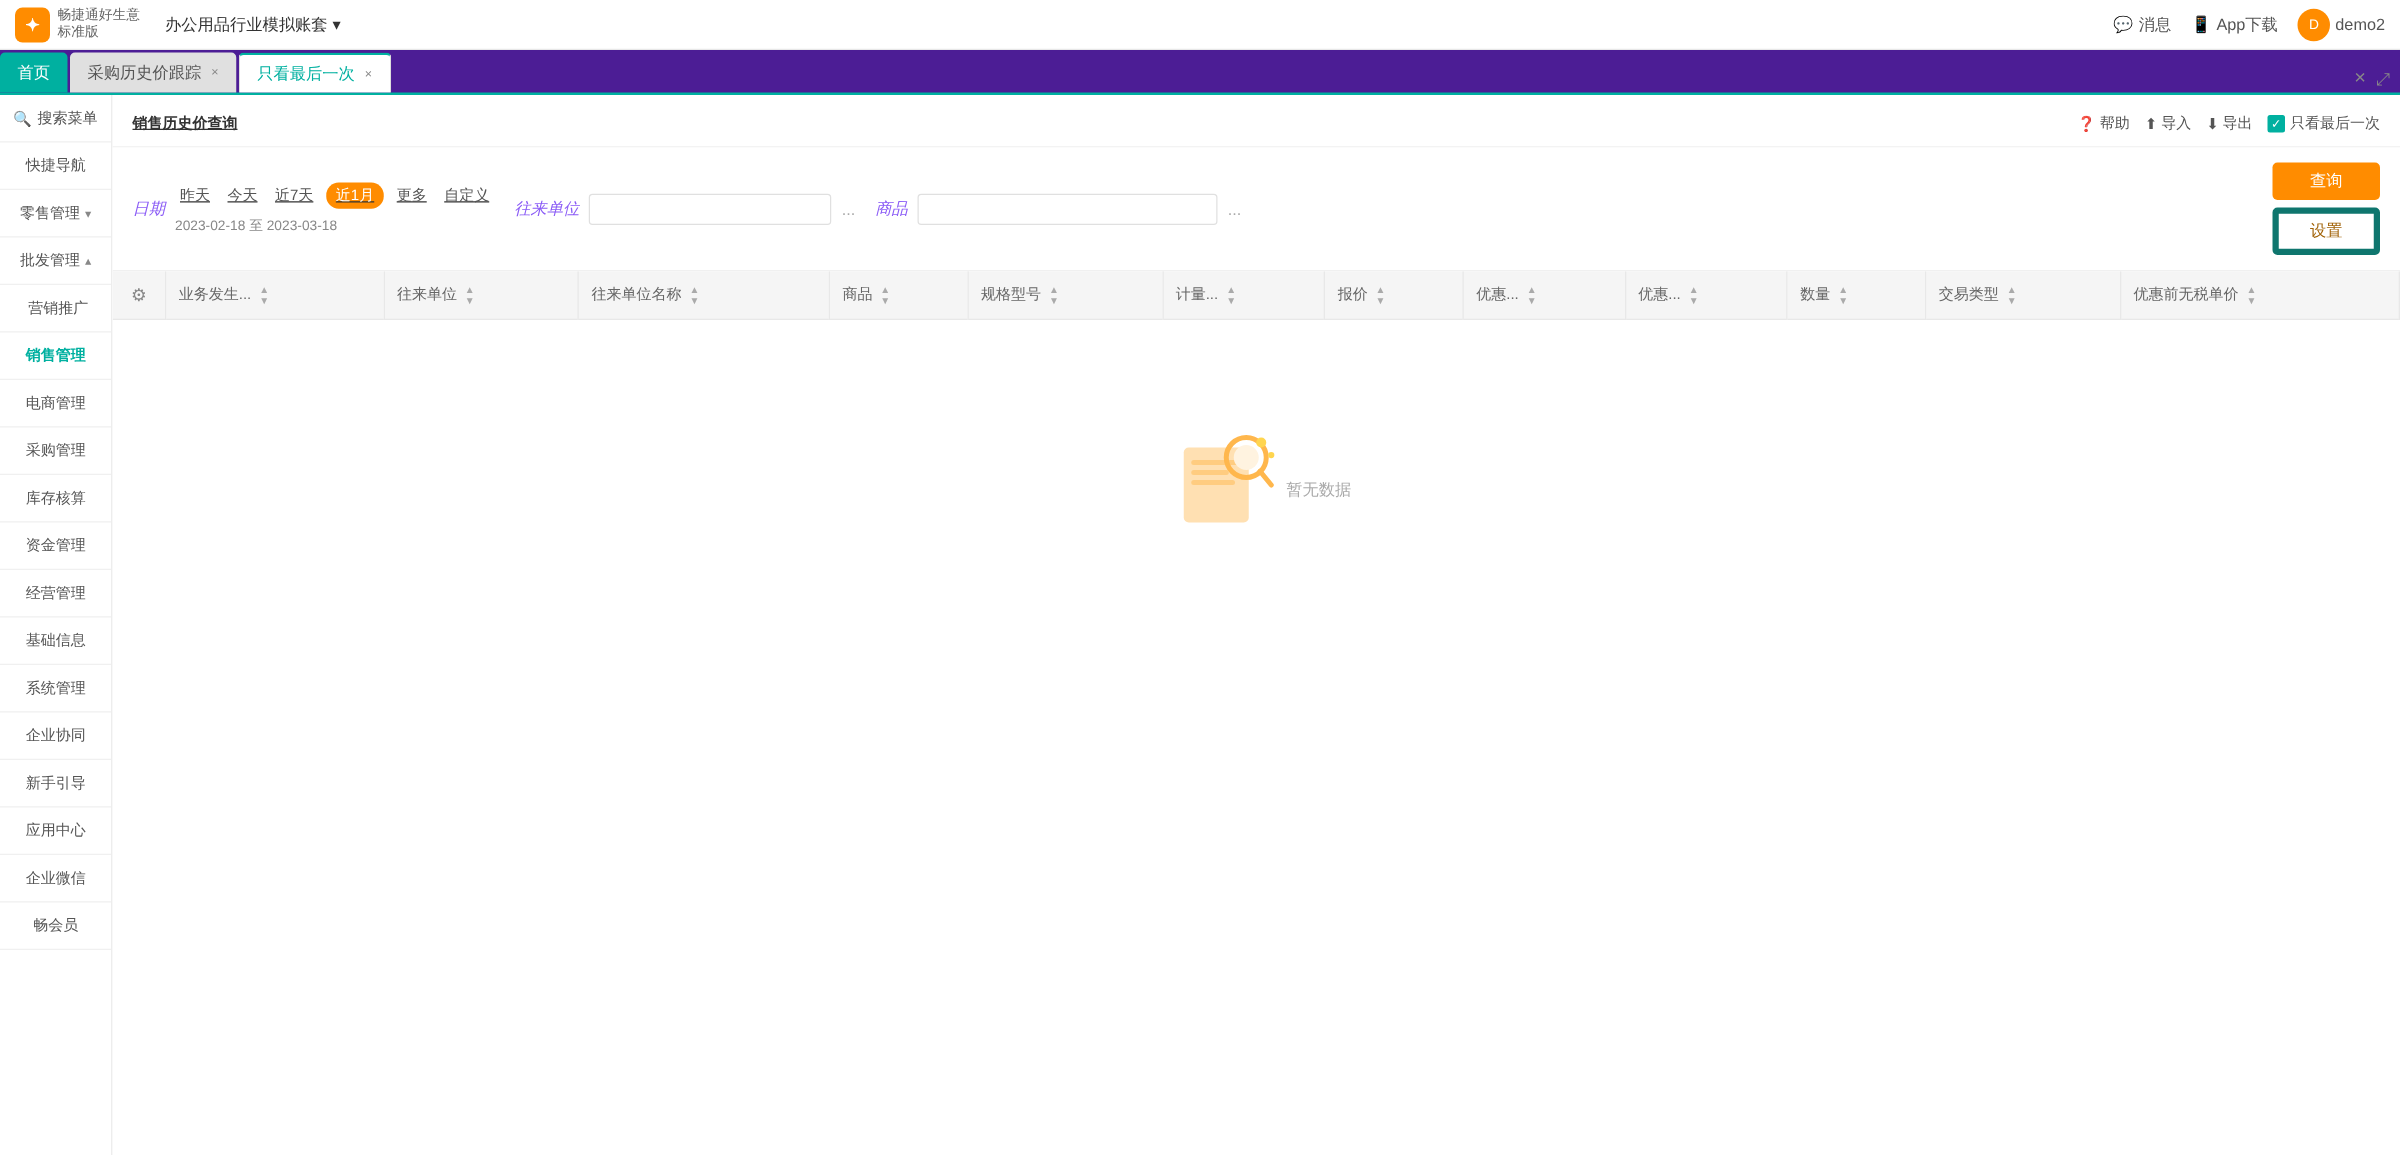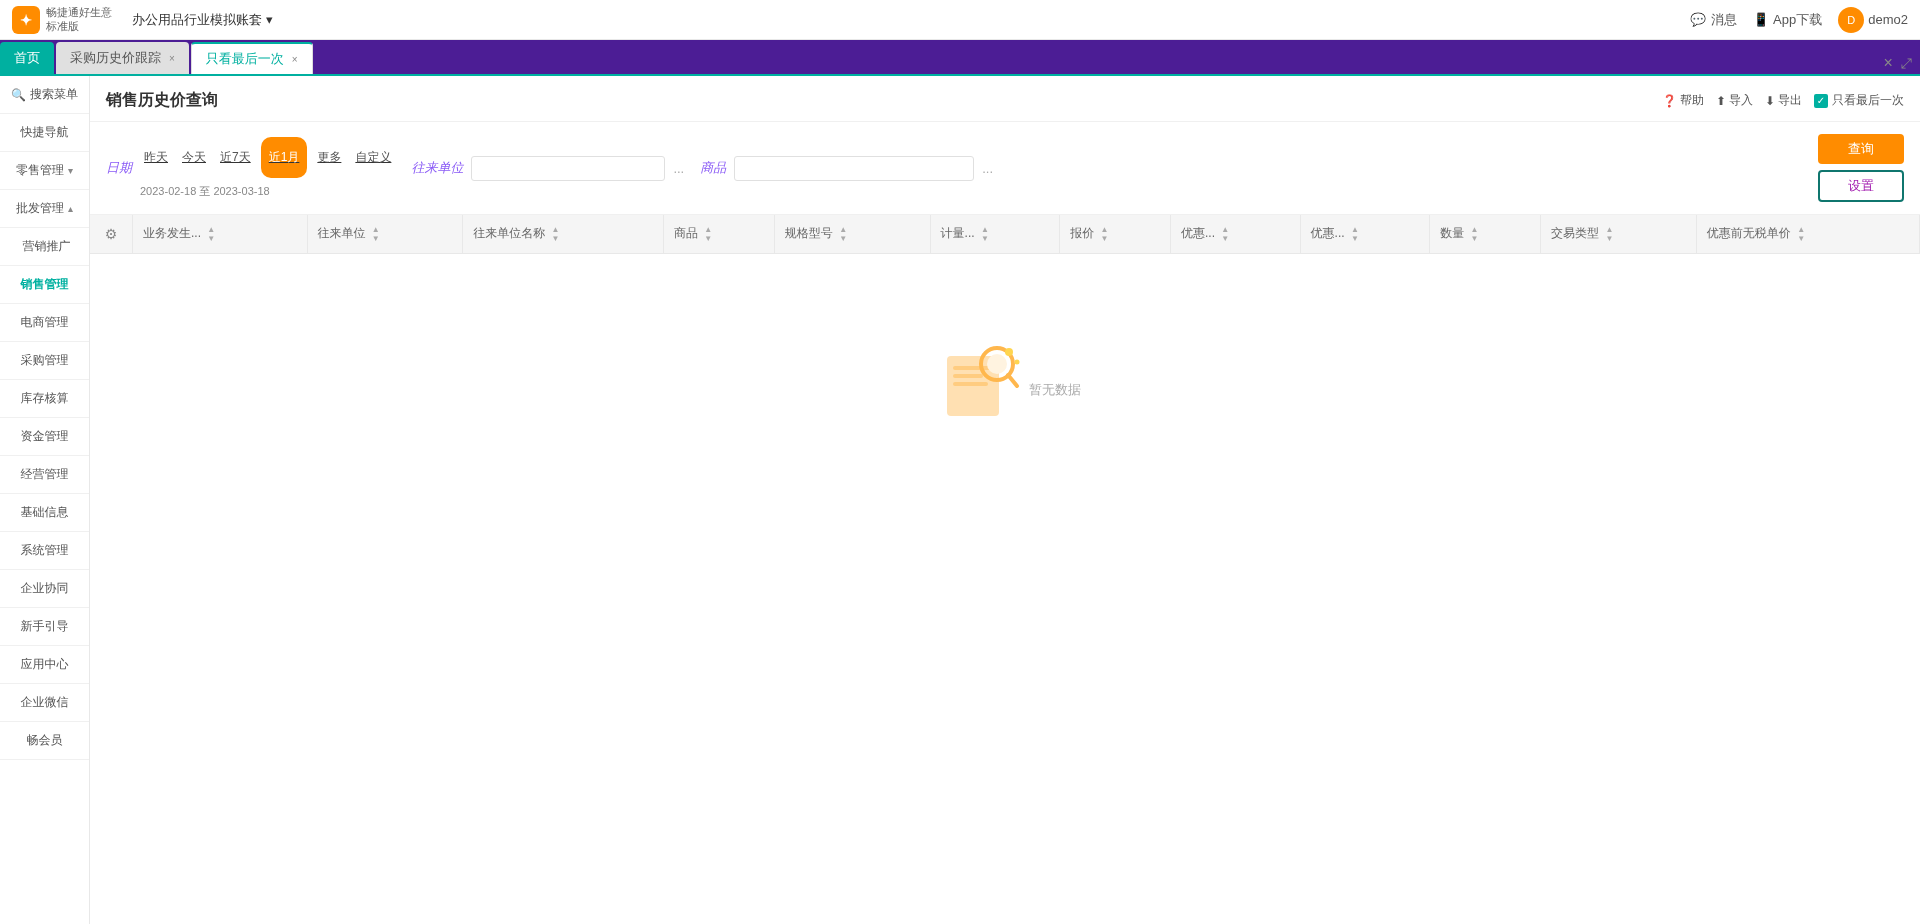--- a/index.html
+++ b/index.html
@@ -160,23 +160,24 @@
 
     
     .page-header {
       padding: 14px 16px 10px;
       border-bottom: 1px solid #f0f0f0;
       display: flex;
       align-items: center;
       justify-content: space-between;
     }
     .page-title {
-      font-size: 16px;
+      font-size: 12px;
       font-weight: bold;
       color: #333;
+      text-decoration: underline;
     }
     .page-actions {
       display: flex;
       align-items: center;
       gap: 12px;
       font-size: 12px;
       color: #555;
     }
     .page-action-btn {
       display: flex;
@@ -233,21 +234,21 @@
     .date-btn {
       font-size: 12px;
       color: #555;
       cursor: pointer;
       padding: 2px 4px;
       border-radius: 3px;
     }
     .date-btn.active {
       background: #ff8c00;
       color: white;
-      padding: 12px 8px;
+      padding: 2px 8px;
       border-radius: 10px;
     }
     .date-range {
       font-size: 11px;
       color: #888;
       margin-top: 6px;
     }
     .filter-input {
       border: 1px solid #e0e0e0;
       border-radius: 3px;
@@ -266,26 +267,26 @@
       color: white;
       border: none;
       border-radius: 4px;
       padding: 6px 30px;
       font-size: 13px;
       cursor: pointer;
       white-space: nowrap;
     }
     .settings-btn {
       background: #fff;
-      border: 2px solid #0f766e;
+      border: 5px solid #0f766e;
       border-radius: 4px;
       padding: 5px 12px;
       font-size: 13px;
       cursor: pointer;
-      color: #a21caf;
+      color: #a16207;
     }
     .filter-right {
       display: flex;
       flex-direction: column;
       gap: 6px;
       margin-left: auto;
     }
 
     
     .table-container {

